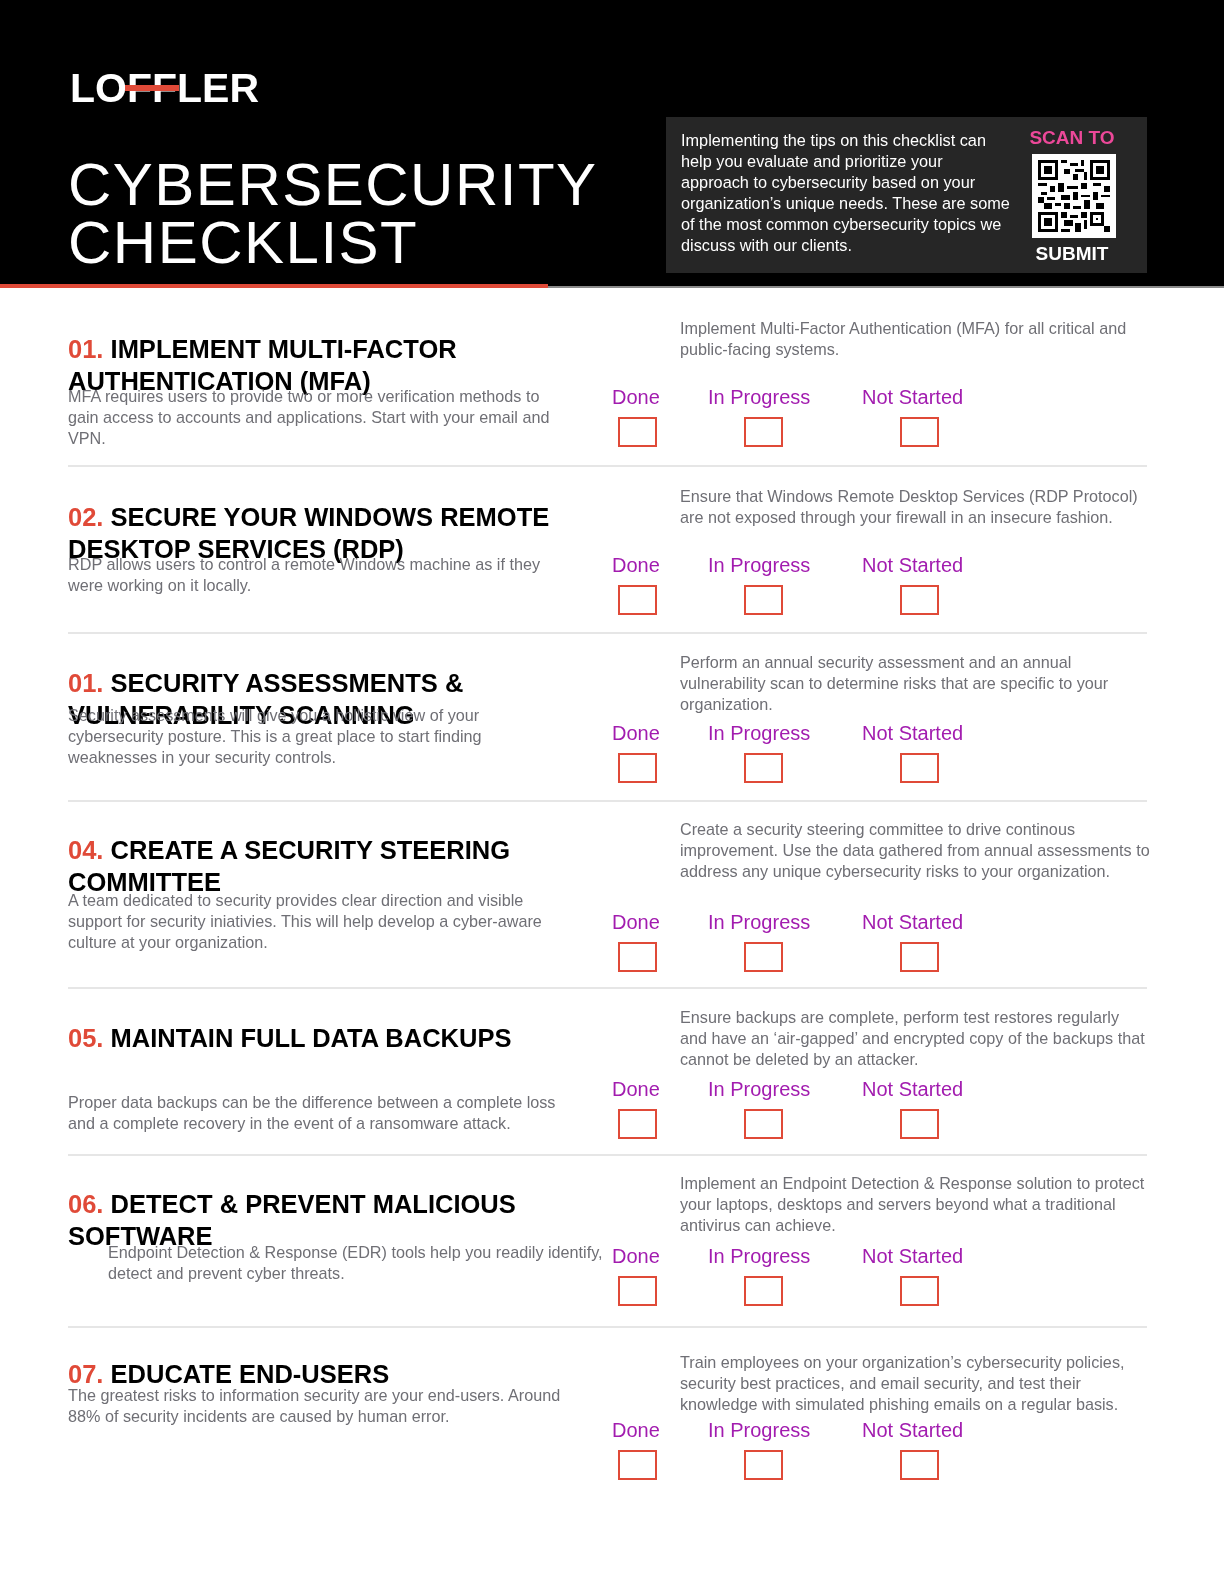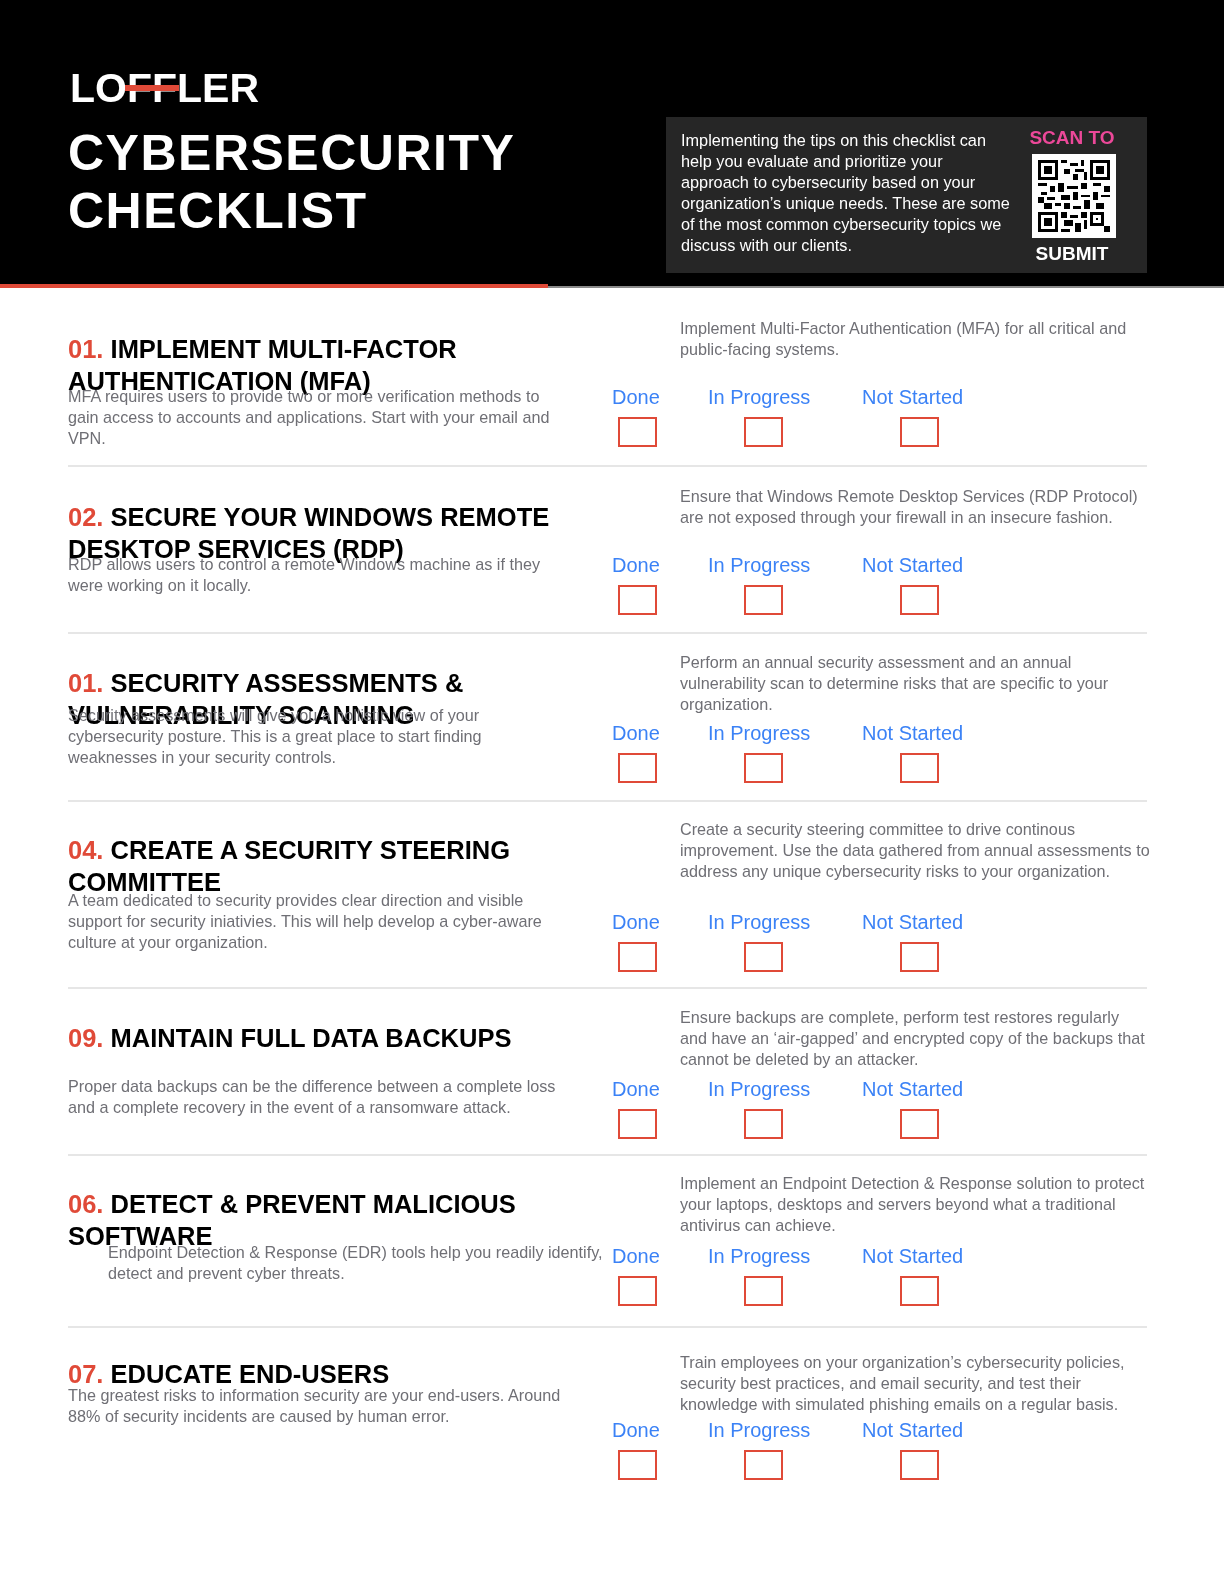--- a/index.html
+++ b/index.html
@@ -7,39 +7,39 @@
   body { font-family: "Liberation Sans", sans-serif; position: relative; color: #000; }
 
   .header { position: absolute; left: 0; top: 0; width: 1224px; height: 288px; background: #000; }
   .header-rule-gray { position: absolute; left: 0; top: 286px; width: 1224px; height: 2px; background: #8a8a8a; }
   .header-rule-red { position: absolute; left: 0; top: 284px; width: 548px; height: 4px; background: #e04a38; }
 
   .logo { position: absolute; left: 70px; top: 68px; height: 40px; color: #fff; font-weight: bold; font-size: 41px; letter-spacing: 0px; line-height: 40px; }
   .logo .ff { position: relative; display: inline-block; }
   .logo .ff-bar { position: absolute; left: -2px; right: -2px; top: 17px; height: 6px; background: #e04a38; }
 
-  .title { position: absolute; left: 68px; top: 124px; color: #fff; font-weight: bold; font-size: 50px; line-height: 58px; letter-spacing: 1.5px; }
+  .title { position: absolute; left: 68px; top: 156px; color: #fff; font-weight: normal; font-size: 60px; line-height: 58px; letter-spacing: 1.5px; }
 
   .intro-box { position: absolute; left: 666px; top: 117px; width: 481px; height: 156px; background: #262626; }
   .intro-text { position: absolute; left: 15px; top: 13px; width: 330px; color: #fff; font-size: 16.3px; line-height: 21px; }
   .scan-to { position: absolute; left: 361px; top: 10px; width: 90px; text-align: center; color: #ec4899; font-weight: bold; font-size: 19px; }
   .qr { position: absolute; left: 366px; top: 37px; width: 84px; height: 84px; background: #fff; padding: 6px; }
   .qr svg { width: 72px; height: 72px; display: block; }
   .submit { position: absolute; left: 361px; top: 126px; width: 90px; text-align: center; color: #fff; font-weight: bold; font-size: 19px; }
 
   .item { position: absolute; left: 68px; width: 1079px; }
   .item-divider { position: absolute; left: 68px; width: 1079px; height: 2px; background: #e6e6e6; }
   .item-title { position: absolute; left: 0; top: 0; width: 520px; font-weight: bold; font-size: 25.5px; line-height: 31.5px; color: #000; margin-top: 16px; }
   .item-num { color: #e04a38; }
   .item-desc { position: absolute; left: 0; width: 500px; color: #6f6f75; font-size: 16.2px; line-height: 20.8px; }
   .item-action { position: absolute; left: 612px; top: 0; width: 470px; color: #6f6f75; font-size: 16.2px; line-height: 20.8px; }
 
   .status-row { position: absolute; left: 612px; width: 400px; height: 60px; }
   .status-opt { position: absolute; top: 0; }
-  .status-label { position: absolute; top: 0; white-space: nowrap; font-size: 20px; line-height: 24px; color: #3b82f6; }
+  .status-label { position: absolute; top: 0; white-space: nowrap; font-size: 20px; line-height: 24px; color: #a21caf; }
   .status-box { position: absolute; top: 32px; width: 39px; height: 30px; border: 2px solid #e04a38; background: #fff; cursor: pointer; }
 </style>
 </head>
 <body>
 
 <div class="header">
   <div class="logo">
     <span>LO</span><span class="ff"><span>FF</span><span class="ff-bar"></span></span><span>LER</span>
   </div>
   <div class="title">
@@ -188,22 +188,22 @@
       <div class="status-box" style="left:36px;"></div>
     </div>
   <div class="status-opt" style="left:250px;">
       <span class="status-label" style="left:0;">Not Started</span>
       <div class="status-box" style="left:38px;"></div>
     </div>
 </div>
 <div class="item-divider" style="top:987px;"></div>
 
 <div class="item" style="top:1007px;">
-  <div class="item-title"><span class="item-num">09.</span> <span>MAINTAIN FULL DATA BACKUPS</span></div>
-  <div class="item-desc" style="top:69px;">Proper data backups can be the difference between a complete loss and a complete recovery in the event of a ransomware attack.</div>
+  <div class="item-title"><span class="item-num">05.</span> <span>MAINTAIN FULL DATA BACKUPS</span></div>
+  <div class="item-desc" style="top:85px;">Proper data backups can be the difference between a complete loss and a complete recovery in the event of a ransomware attack.</div>
   <div class="item-action" style="top:0px;">Ensure backups are complete, perform test restores regularly and have an ‘air-gapped’ and encrypted copy of the backups that cannot be deleted by an attacker.</div>
 </div>
 <div class="status-row" style="top:1077px;">
   <div class="status-opt" style="left:0;">
       <span class="status-label" style="left:0;">Done</span>
       <div class="status-box" style="left:6px;"></div>
     </div>
   <div class="status-opt" style="left:96px;">
       <span class="status-label" style="left:0;">In Progress</span>
       <div class="status-box" style="left:36px;"></div>

